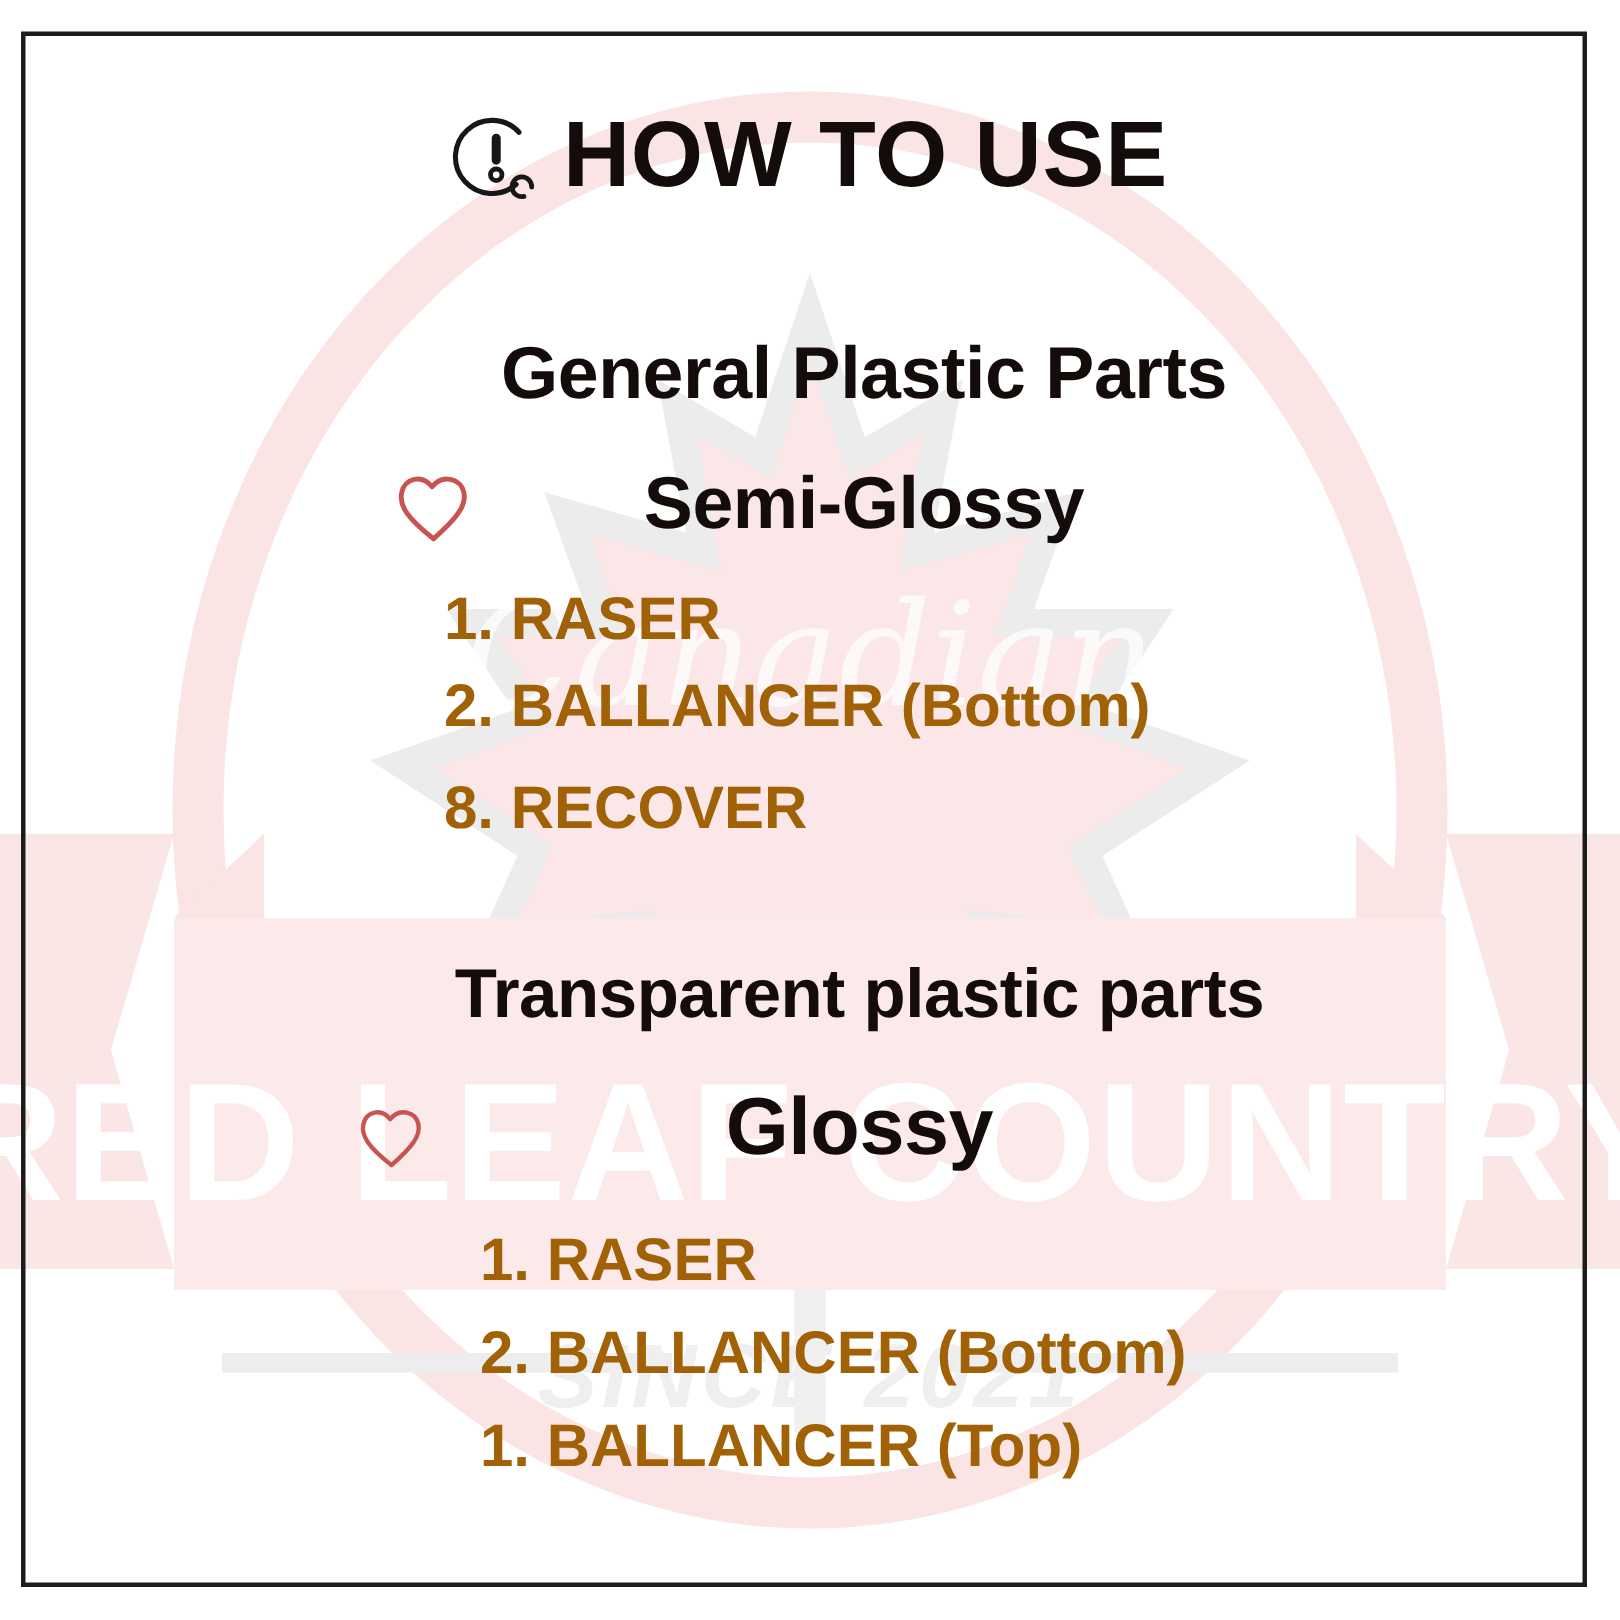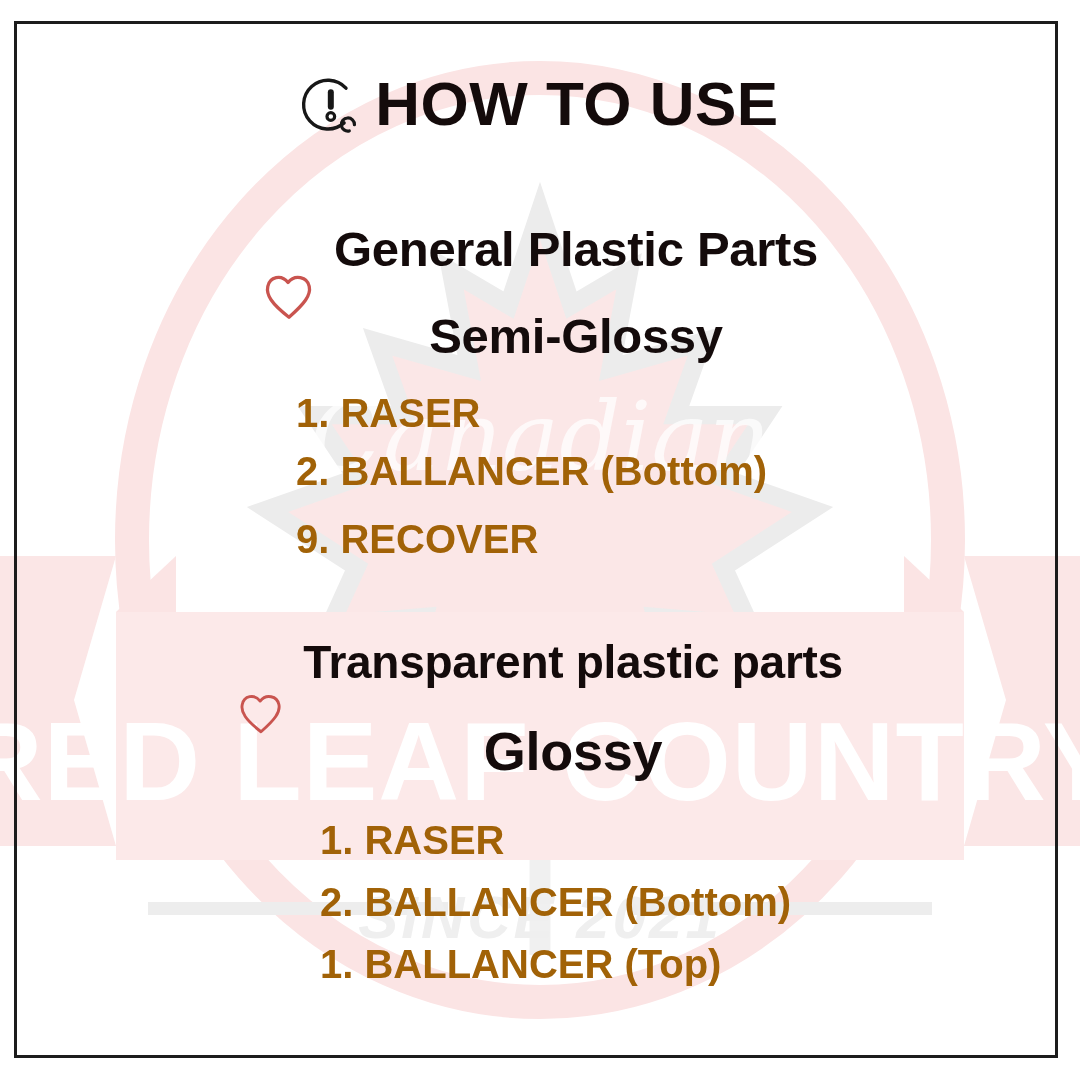--- a/index.html
+++ b/index.html
@@ -23,21 +23,21 @@
   
   .title-row{position:absolute;left:0;right:0;top:72px;
              display:flex;align-items:center;justify-content:center;gap:14px;}
   .alert-icon{width:60px;height:60px;display:block;flex:0 0 auto;margin-top:4px;}
   .title-text{font-size:62px;font-weight:800;letter-spacing:0.5px;color:#140b0b;
               line-height:1;white-space:nowrap;
               font-family:"Liberation Sans", sans-serif;text-align:right;}
 
   
   .section{position:absolute;left:0;right:0;}
-  .sec-head{display:flex;align-items:center;justify-content:center;gap:18px;}
+  .sec-head{display:flex;align-items:flex-end;justify-content:center;gap:18px;}
   .heart{width:54px;height:52px;flex:0 0 auto;margin-top:6px;}
   .heart2{width:48px;height:46px;flex:0 0 auto;margin-top:8px;}
   .sec-title{text-align:center;color:#140b0b;font-weight:800;line-height:1.12;
              font-family:"Liberation Sans", sans-serif;}
   .sec-title .l1{display:block;font-size:49px;letter-spacing:-0.3px;}
   .sec-title .l2{display:block;font-size:49px;letter-spacing:-0.3px;margin-top:32px;}
   .sec2 .sec-title .l1{font-size:46px;}
   .sec2 .sec-title .l2{font-size:54px;}
 
   .steps{margin:0;padding:0;list-style:none;color:#a16207;
@@ -111,21 +111,21 @@
         <div class="sec-title">
           <span class="l1">General Plastic Parts</span>
           <span class="l2">Semi-Glossy</span>
         </div>
       </div>
     </div>
 
     <ul class="steps steps1">
       <li>1. RASER</li>
       <li>2. BALLANCER (Bottom)</li>
-      <li>9. RECOVER</li>
+      <li>8. RECOVER</li>
     </ul>
 
     <div class="section sec2" style="top:637px;">
       <div class="sec-head">
         <svg class="heart2" viewBox="0 0 56 54">
           <path d="M28 49 C10 35 4 26 6 17 C8 7 20 4 27 13 C34 4 47 7 49 17 C51 26 44 35 28 49 Z" fill="none" stroke="#C9544F" stroke-width="3.4" stroke-linejoin="round" stroke-linecap="round"></path>
         </svg>
         <div class="sec-title">
           <span class="l1">Transparent plastic parts</span>
           <span class="l2">Glossy</span>

